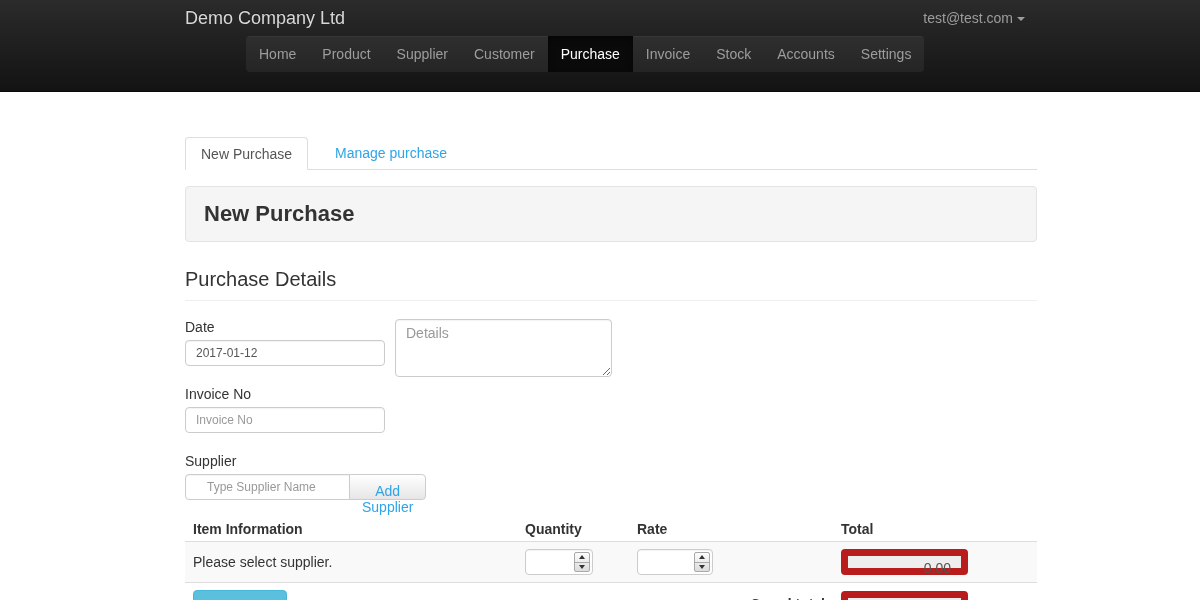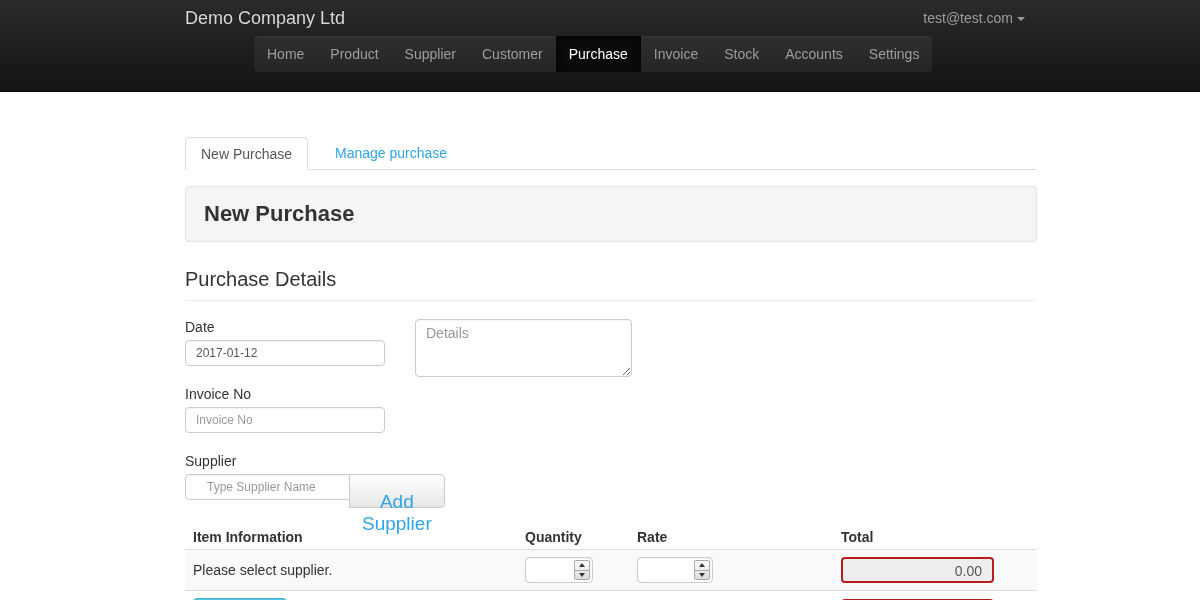--- a/index.html
+++ b/index.html
@@ -27,21 +27,21 @@
     position: absolute; top: 0; right: 12px;
     line-height: 37px; font-size: 14px; color: #9d9d9d; cursor: pointer;
   }
   .caret {
     display: inline-block; margin-left: 4px; vertical-align: middle;
     width: 0; height: 0;
     border-left: 4px solid transparent; border-right: 4px solid transparent;
     border-top: 4px solid #9d9d9d;
   }
   .nav-list {
-    position: absolute; top: 36px; left: 69px;
+    position: absolute; top: 36px; left: 61px;
     display: flex; list-style: none;
     background: rgba(255,255,255,0.06);
     border-radius: 4px;
     box-shadow: inset 0 1px 0 rgba(255,255,255,0.04);
   }
   .nav-item { line-height: 36px; padding: 0 13px; color: #9d9d9d; font-size: 14px; cursor: pointer; }
   .nav-item.active {
     background: #0a0a0a; color: #ffffff;
     box-shadow: inset 0 3px 6px rgba(0,0,0,0.5);
   }
@@ -63,21 +63,21 @@
     background: #f5f5f5; border: 1px solid #e3e3e3; border-radius: 4px;
     display: flex; align-items: center; padding-left: 18px;
   }
   .panel-title { font-size: 22px; font-weight: bold; color: #333; }
 
   .section-title { margin-top: 26px; font-size: 20px; font-weight: 400; color: #333; }
   .section-rule { margin-top: 9px; border: 0; border-top: 1px solid #eee; height: 0; }
 
   
   .form-area { margin-top: 18px; }
-  .form-grid { display: flex; gap: 30px; }
+  .form-grid { display: flex; gap: 10px; }
   .col { width: 200px; }
   .field { margin-bottom: 0; }
   .field + .field { margin-top: 20px; }
   .field label { display: block; margin-bottom: 5px; color: #333; }
   .text-input {
     width: 100%; height: 26px;
     border: 1px solid #ccc; border-radius: 4px;
     padding: 0 10px; font-size: 12px; color: #555;
     font-family: "Liberation Sans", sans-serif;
     box-shadow: inset 0 1px 1px rgba(0,0,0,0.05);
@@ -88,24 +88,24 @@
     width: 217px; height: 58px;
     border: 1px solid #ccc; border-radius: 4px;
     padding: 5px 10px; font-size: 14px; color: #555;
     font-family: "Liberation Sans", sans-serif;
     box-shadow: inset 0 1px 1px rgba(0,0,0,0.05);
     resize: both; outline: none;
   }
   .input-group { display: flex; }
   .input-group .text-input { width: 165px; border-radius: 4px 0 0 4px; padding-left: 21px; }
   .btn-default {
-    height: 26px; padding: 16px 12px; margin-left: -1px;
+    height: 26px; padding: 8px 12px; margin-left: -1px;
     background: linear-gradient(180deg, #ffffff 0%, #e6e6e6 100%);
     border: 1px solid #ccc; border-radius: 0 4px 4px 0;
-    color: #2fa4e7; font-size: 19px; cursor: pointer;
+    color: #2fa4e7; font-size: 14px; cursor: pointer;
     font-family: "Liberation Sans", sans-serif;
   }
 
   
   .items-table { margin-top: 17px; width: 100%; border-collapse: collapse; table-layout: fixed; }
   .items-table col.c1 { width: 332px; }
   .items-table col.c2 { width: 112px; }
   .items-table col.c3 { width: 204px; }
   .items-table col.c4 { width: 204px; }
   .items-table th {
@@ -130,22 +130,22 @@
     border: 1px solid #a9a9a9; border-radius: 2px;
     background: linear-gradient(180deg, #fdfdfd, #dcdcdc);
     display: flex; flex-direction: column;
   }
   .spin-btn { flex: 1; display: flex; align-items: center; justify-content: center; cursor: pointer; }
   .spin-btn.up { border-bottom: 1px solid #a9a9a9; }
   .tri-up { width: 0; height: 0; border-left: 3px solid transparent; border-right: 3px solid transparent; border-bottom: 4px solid #333; }
   .tri-down { width: 0; height: 0; border-left: 3px solid transparent; border-right: 3px solid transparent; border-top: 4px solid #333; }
 
   .readonly-input {
-    width: 153px; height: 26px; line-height: 24px;
-    background: #eee; border: 2px solid #b91c1c; border-radius: 4px;
+    width: 127px; height: 26px; line-height: 24px;
+    background: #eee; border: 7px solid #b91c1c; border-radius: 4px;
     color: #555; text-align: right; padding-right: 10px;
   }
   .grand-total-label { font-weight: bold; color: #333; text-align: right; }
   .btn-info {
     width: 94px; height: 26px;
     background: #5bc0de; border: 1px solid #46b8da; border-radius: 4px;
     cursor: pointer;
   }
 </style>
 </head>

